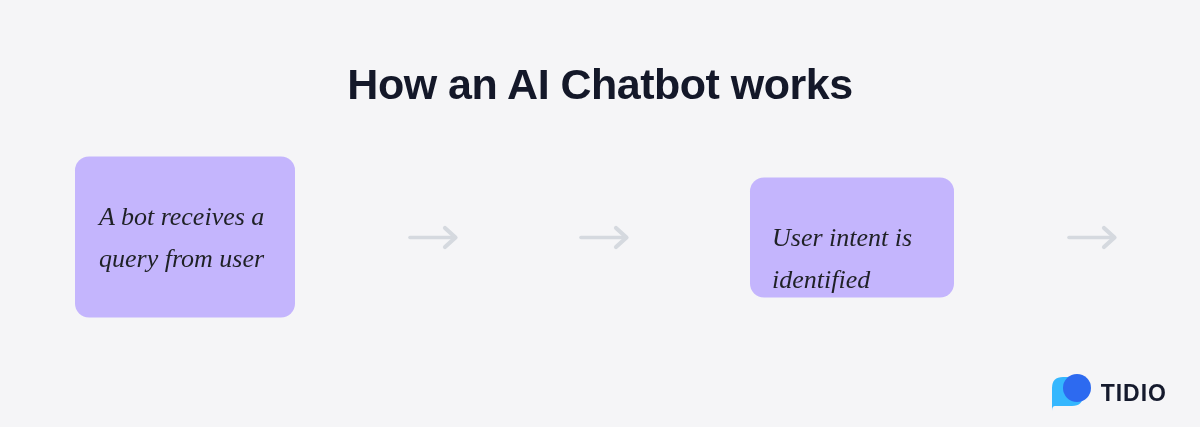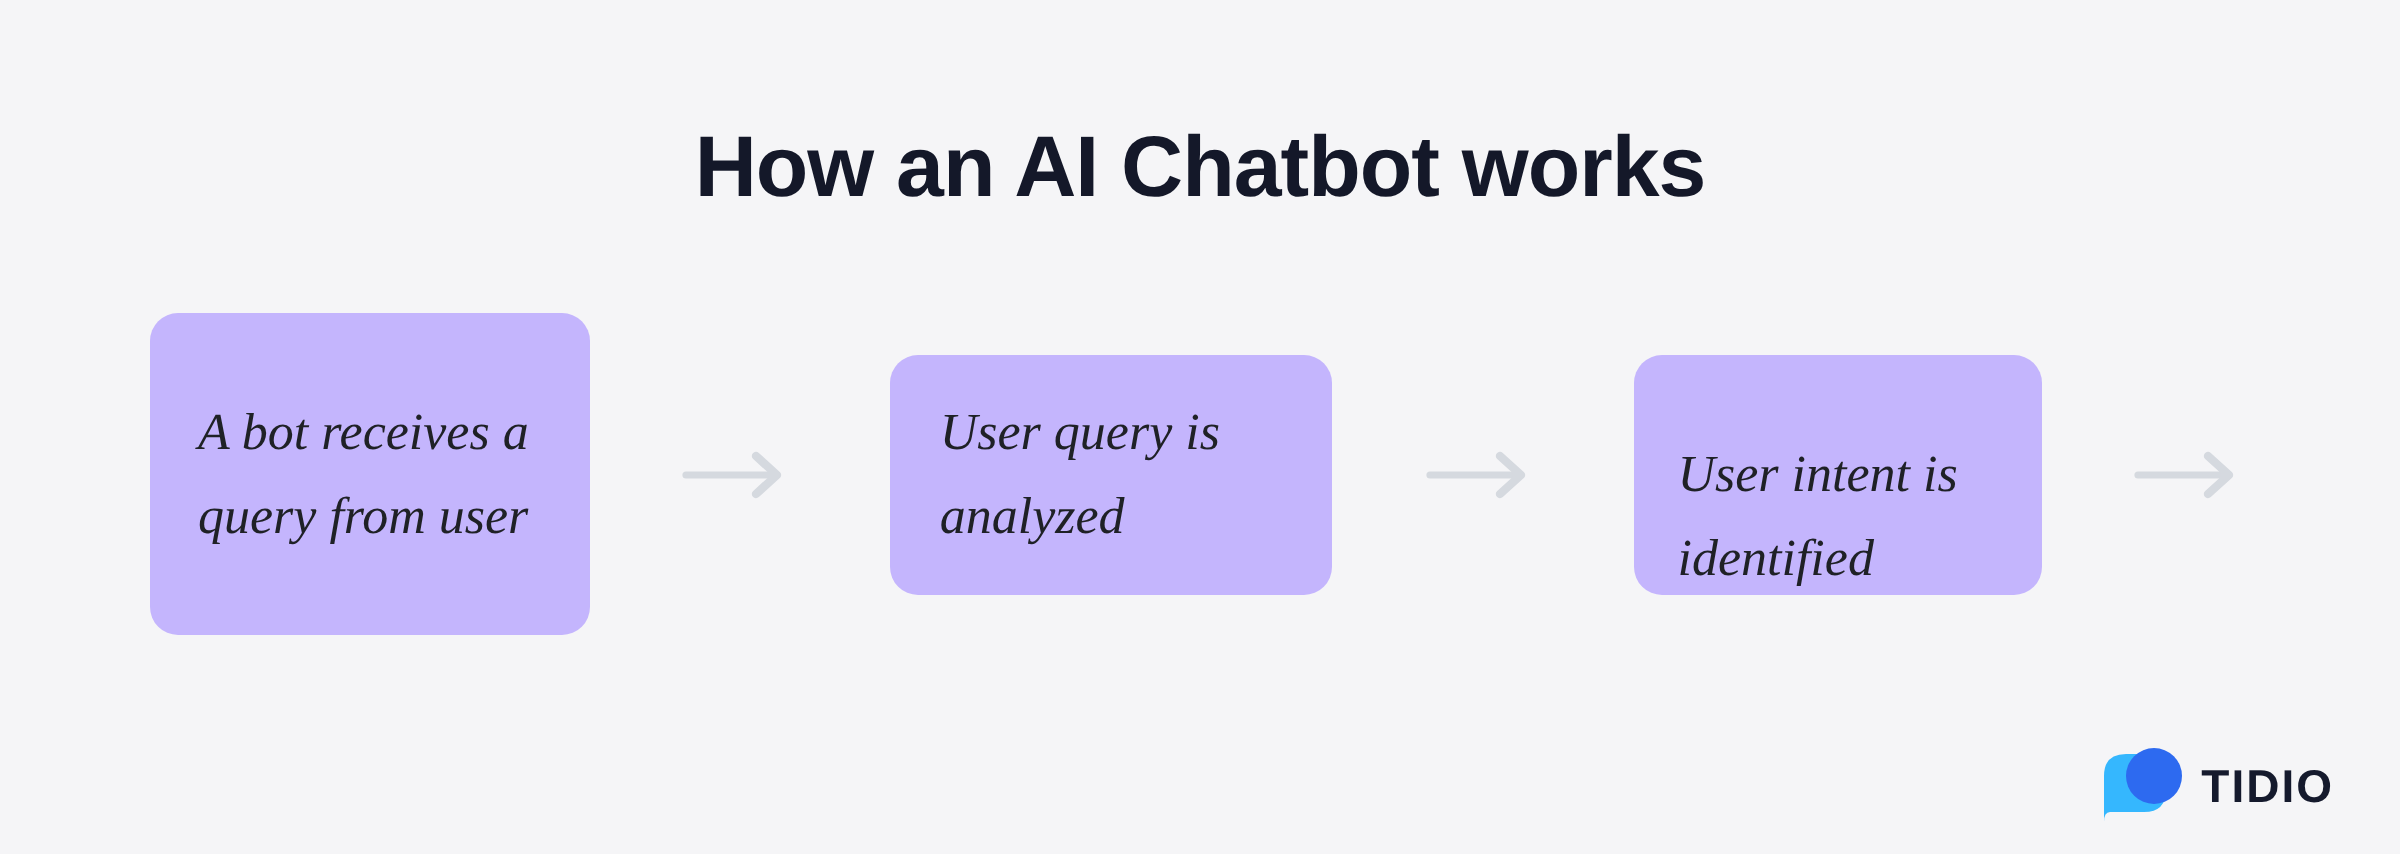--- a/index.html
+++ b/index.html
@@ -85,23 +85,20 @@
 
   <div class="step step-0">
     <span>A bot receives a query from user</span>
   </div>
 
   <svg class="arrow" width="58" height="26" viewBox="0 0 58 26" aria-hidden="true">
     <line x1="2" y1="13" x2="44" y2="13" stroke="#d5d9df" stroke-width="3.6" stroke-linecap="round"></line>
     <polyline points="37,3.5 47.5,13 37,22.5" fill="none" stroke="#d5d9df" stroke-width="4.2" stroke-linecap="round" stroke-linejoin="round"></polyline>
   </svg>
 
-  <div class="step step-1">
-    <span>User query is analyzed</span>
-  </div>
 
   <svg class="arrow" width="58" height="26" viewBox="0 0 58 26" aria-hidden="true">
     <line x1="2" y1="13" x2="44" y2="13" stroke="#d5d9df" stroke-width="3.6" stroke-linecap="round"></line>
     <polyline points="37,3.5 47.5,13 37,22.5" fill="none" stroke="#d5d9df" stroke-width="4.2" stroke-linecap="round" stroke-linejoin="round"></polyline>
   </svg>
 
   <div class="step step-2">
     <span>User intent is identified</span>
   </div>
 

